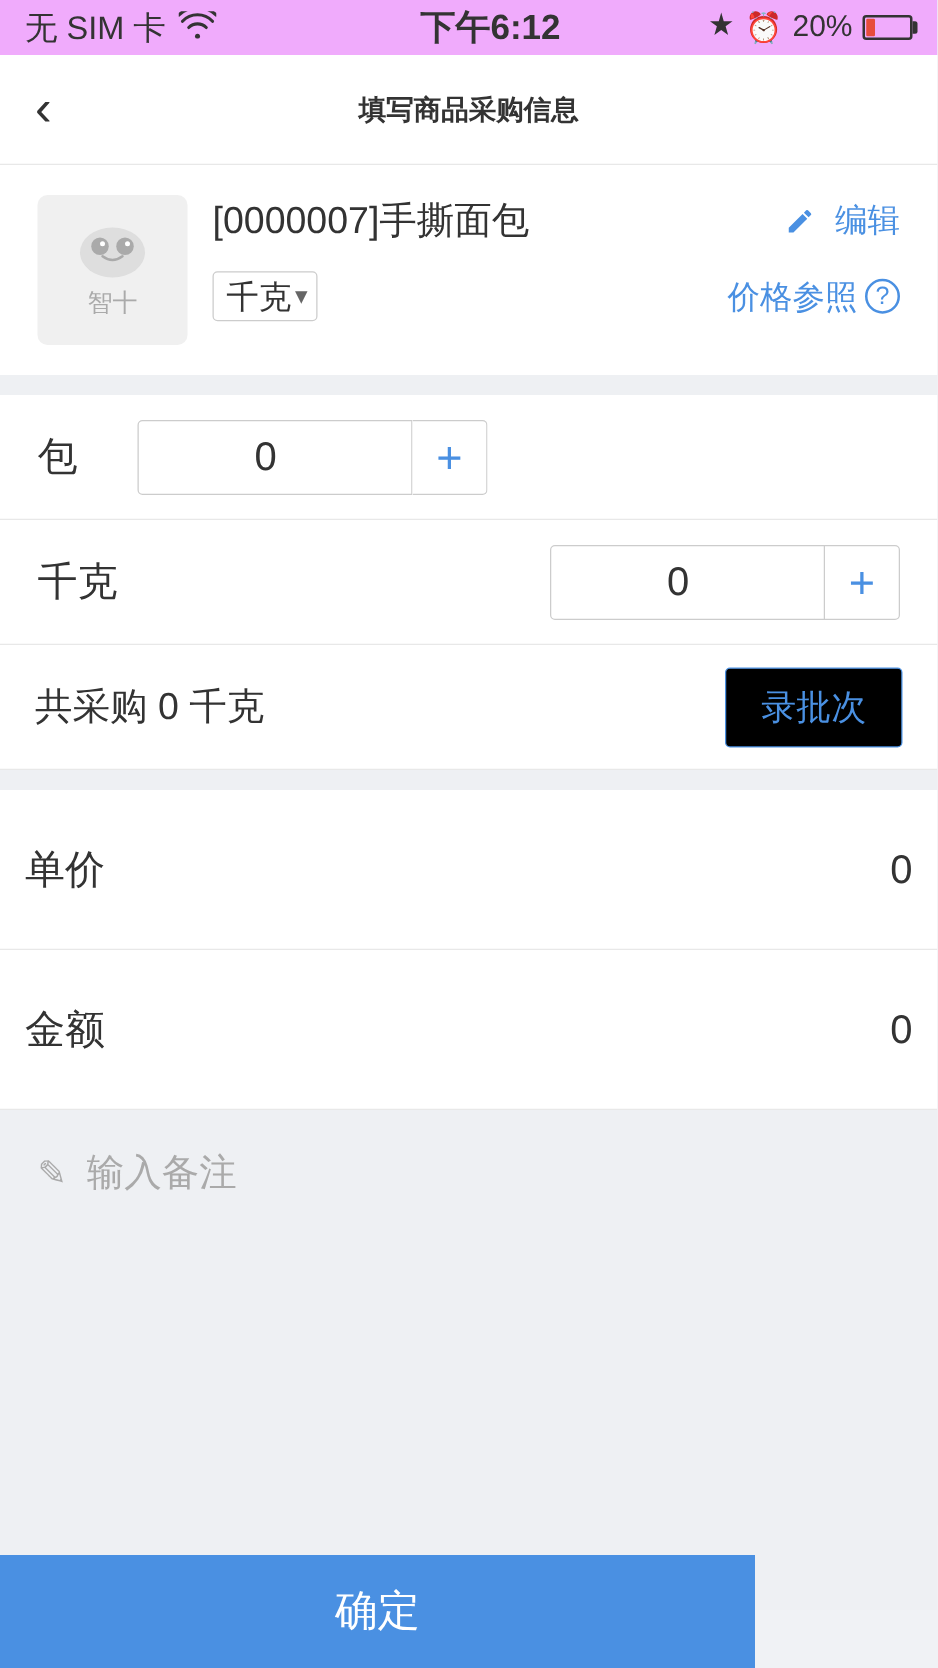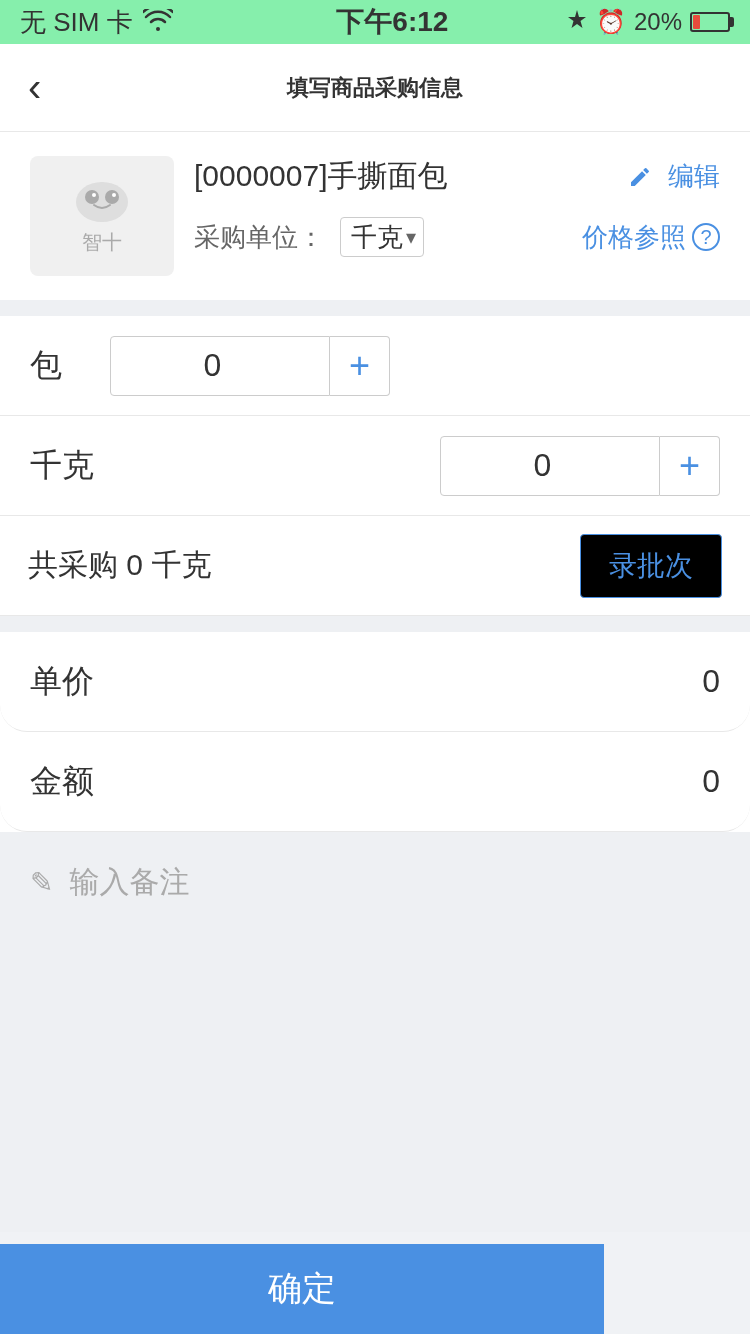--- a/index.html
+++ b/index.html
@@ -10,21 +10,21 @@
       font-family: -apple-system, "PingFang SC", "Helvetica Neue", Arial, sans-serif;
       background: #f0f2f5;
       font-size: 32px;
       color: #333;
     }
 
     
     .status-bar {
       width: 750px;
       height: 44px;
-      background: #86efac;
+      background: #f0abfc;
       display: flex;
       align-items: center;
       justify-content: space-between;
       padding: 0 20px;
       font-size: 26px;
       font-weight: 500;
     }
     .status-left {
       display: flex;
       align-items: center;
@@ -97,21 +97,21 @@
     
     .product-card {
       background: #fff;
       margin-top: 0;
       padding: 24px 30px;
       display: flex;
       align-items: flex-start;
       gap: 20px;
     }
     .product-thumb {
-      width: 144px;
+      width: 120px;
       height: 120px;
       background: #f0f0f0;
       border-radius: 8px;
       display: flex;
       flex-direction: column;
       align-items: center;
       justify-content: center;
       flex-shrink: 0;
     }
     .product-thumb-label {
@@ -278,24 +278,23 @@
 
     
     .price-section {
       background: #fff;
       margin-top: 0;
     }
     .price-row {
       display: flex;
       align-items: center;
       justify-content: space-between;
-      padding: 0 30px;
-      height: 100px;
+      padding: 0 20px;
+      height: 128px;
       border-bottom: 1px solid #e8e8e8;
-      border-radius: 27px;
     }
     .price-row-label {
       font-size: 32px;
       color: #333;
     }
     .price-row-value {
       font-size: 32px;
       color: #333;
     }
 
@@ -394,21 +393,20 @@
     <div class="product-name-row">
       <div class="product-name">[0000007]手撕面包</div>
       <div class="edit-btn">
         <svg width="24" height="24" viewBox="0 0 24 24" fill="none">
           <path d="M3 17.25V21h3.75L17.81 9.94l-3.75-3.75L3 17.25zM20.71 7.04a1 1 0 000-1.41l-2.34-2.34a1 1 0 00-1.41 0l-1.83 1.83 3.75 3.75 1.83-1.83z" fill="#4a90e2"></path>
         </svg>
         <span>编辑</span>
       </div>
     </div>
     <div class="product-unit-row">
-      <span class="unit-label">采购单位：</span>
       <div class="unit-select-wrap">
         <select class="unit-select">
           <option>千克</option>
           <option>包</option>
         </select>
       </div>
       <div class="price-ref">
         <span>价格参照</span>
         <div class="price-ref-icon">?</div>
       </div>

